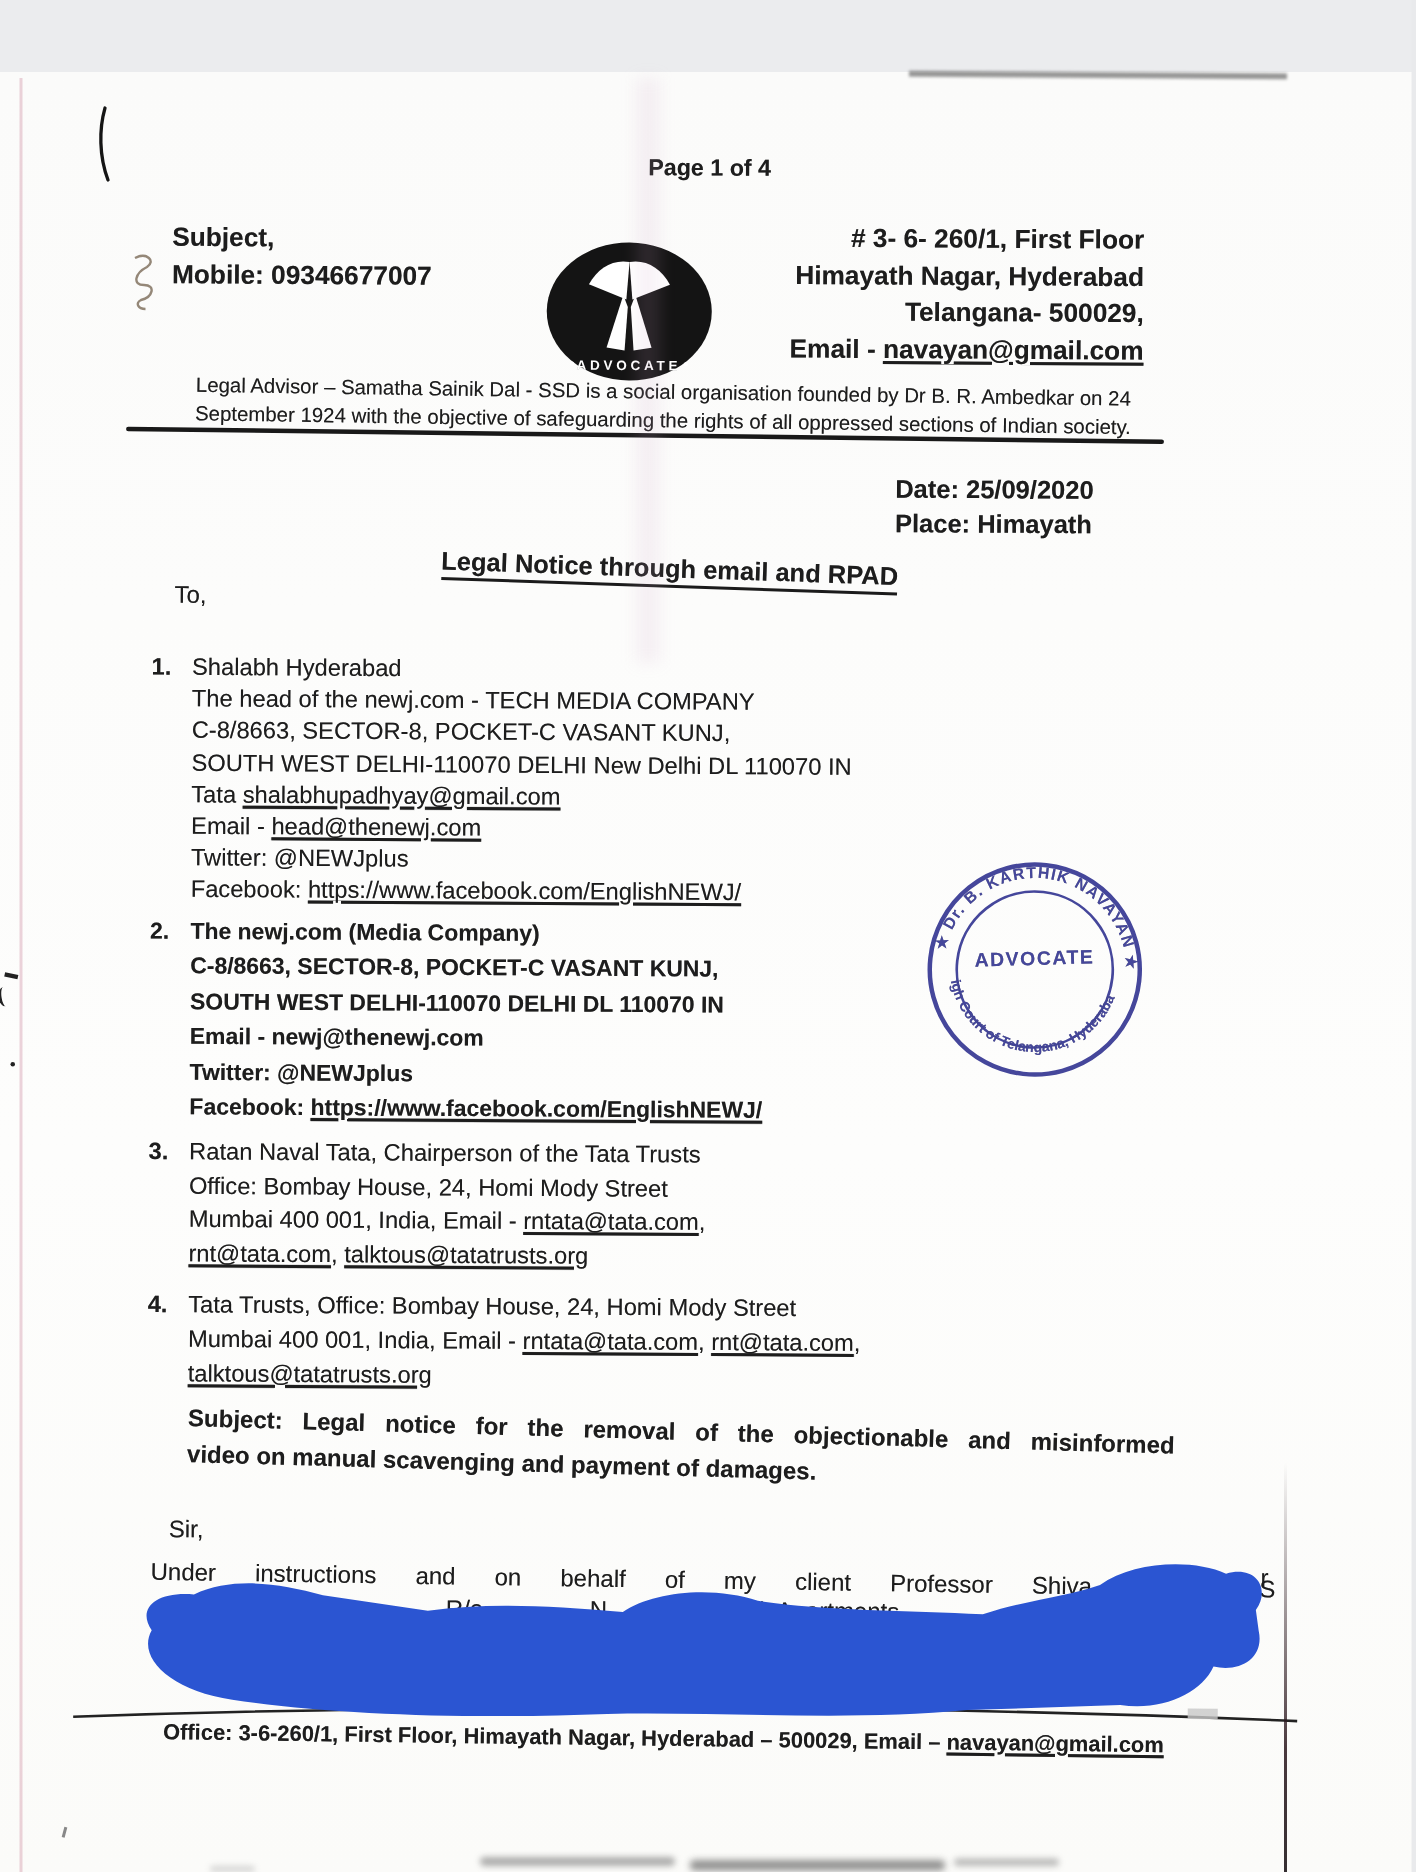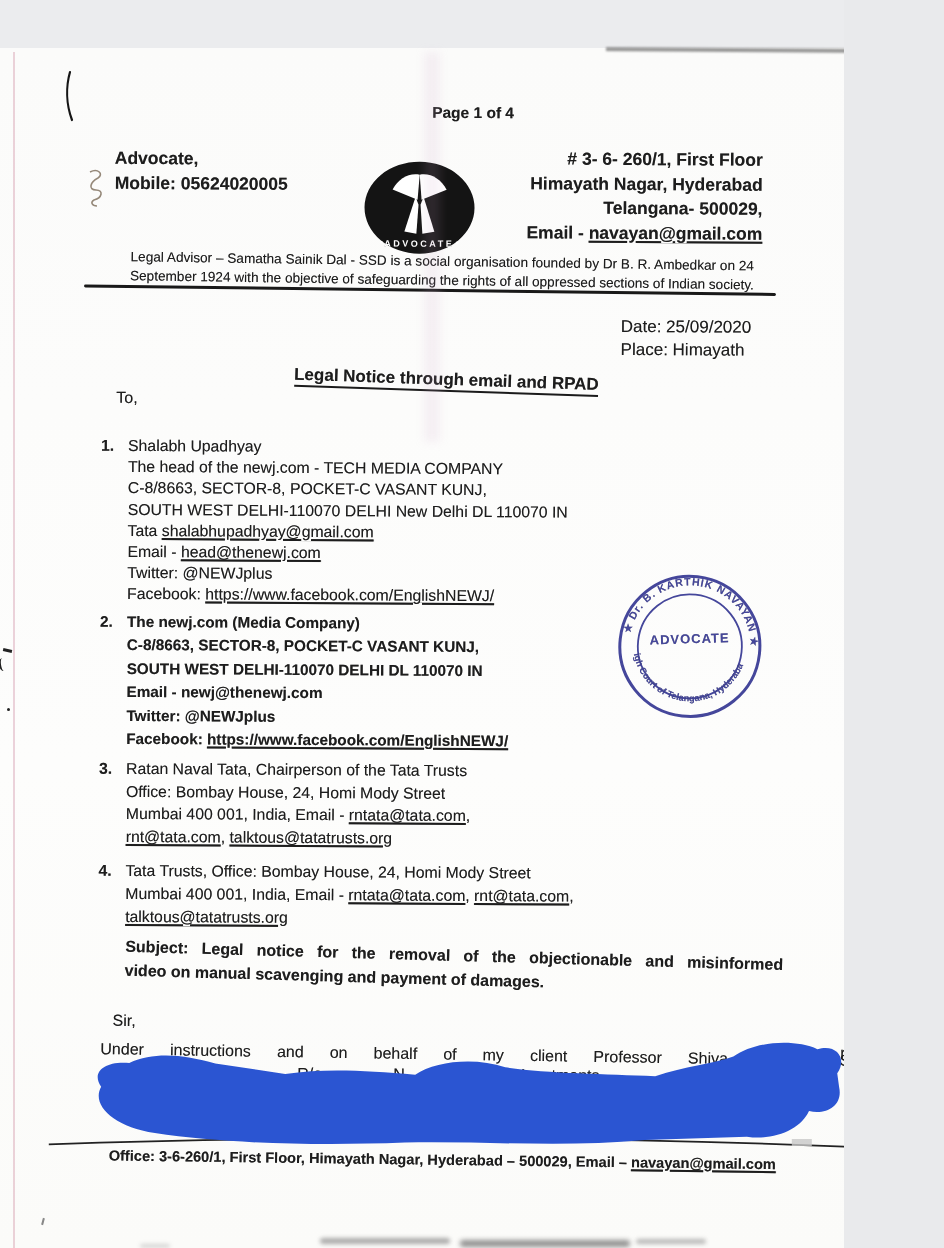--- a/index.html
+++ b/index.html
@@ -1,36 +1,36 @@
 <!DOCTYPE html>
 <html><head>
 <meta charset="utf-8">
 <style>
   html,body{margin:0;padding:0;}
   body{background:#e9eaec;font-family:"Liberation Sans","DejaVu Sans",sans-serif;}
-  .canvas{position:relative;width:844px;height:1248px;overflow:hidden;background:#ebecee;}
+  .canvas{position:relative;width:941px;height:1248px;overflow:hidden;background:#ebecee;}
   .page{position:absolute;left:0;top:48px;width:944px;height:1200px;
         background:linear-gradient(180deg,#fbfbfa 0%,#fdfdfc 60%,#fbfbf9 100%);}
   .doc{position:absolute;left:0;top:0;width:944px;height:1248px;color:#1d1d1d;
        transform:rotate(0.35deg);transform-origin:470px 620px;
        text-shadow:0 0 0.3px rgba(10,10,10,.45);}
   .abs{position:absolute;}
   .u{text-decoration:underline;text-decoration-thickness:1.6px;text-underline-offset:2px;}
   .u2{border-bottom:2.4px solid #1b1b1b;padding-bottom:1px;}
 
   .page-label{left:60px;top:104px;width:820px;text-align:center;font-size:15.5px;font-weight:600;}
 
   .head-left{left:112px;top:148px;font-size:17.5px;font-weight:700;line-height:24.5px;white-space:nowrap;}
   .head-right{left:468px;top:146px;width:292px;text-align:right;font-size:17.5px;font-weight:700;line-height:24.5px;white-space:nowrap;}
   .logo-wrap{left:358px;top:160px;width:120px;height:100px;}
 
   .disclaimer{left:104px;top:252px;width:672px;text-align:center;font-size:13.6px;line-height:19px;transform:rotate(0.5deg);}
   .head-rule{left:82px;top:289px;width:692px;height:3px;background:#191919;border-radius:2px;transform:rotate(0.35deg);}
 
-  .date-block{left:595px;top:315px;font-size:17px;font-weight:400;line-height:22.5px;white-space:nowrap;margin-left:24px;}
+  .date-block{left:595px;top:315px;font-size:17px;font-weight:700;line-height:22.5px;white-space:nowrap;}
 
   .notice-title{left:30px;top:370px;width:830px;text-align:center;font-size:17px;font-weight:700;transform:rotate(1.6deg);}
   .salutation-to{left:115px;top:391px;font-size:16px;}
 
   .recipient{position:absolute;left:100px;display:flex;font-size:15.8px;line-height:21.2px;}
   .recipient .num{flex:0 0 27px;width:27px;font-weight:600;}
   .rline{white-space:nowrap;}
   .r1{top:437px;}
   .r2{top:612px;font-size:15.3px;line-height:23.4px;font-weight:600;}
   .r3{top:760px;line-height:22.6px;}
@@ -76,22 +76,22 @@
 <body>
 
 <div class="canvas">
   <div class="page"></div>
 
   <div class="doc">
 
     <div class="abs page-label">Page 1 of 4</div>
 
     <div class="abs head-left">
-      <div>Advocate,</div>
-      <div>Mobile: 05624020005</div>
+      <div>Subject,</div>
+      <div>Mobile: 09346677007</div>
     </div>
 
     <div class="abs logo-wrap">
       <svg width="120" height="100" viewBox="0 0 120 100">
         <ellipse cx="59" cy="48" rx="55" ry="46" fill="#141414"></ellipse>
         <path d="M59,15 C48,13 38,19 32,30 L57,40 Z" fill="#ffffff"></path>
         <path d="M59,15 C70,13 80,19 86,30 L61,40 Z" fill="#ffffff"></path>
         <path d="M55,37 L44,72 L56,74 L58,45 Z" fill="#ffffff"></path>
         <path d="M63,37 L74,72 L62,74 L60,45 Z" fill="#ffffff"></path>
         <circle cx="21" cy="83" r="1.4" fill="#ffffff"></circle>
@@ -123,21 +123,21 @@
     <div class="abs notice-title">
       <span class="u2">Legal Notice through email and RPAD</span>
     </div>
 
     <div class="abs salutation-to">To,</div>
 
     <div id="recipients">
         <div class="recipient r1">
           <span class="num">1.</span>
           <div class="rlines">
-            <div class="rline"><span>Shalabh Upadhyay</span></div>
+            <div class="rline"><span>Shalabh Hyderabad</span></div>
             <div class="rline"><span>The head of the newj.com - TECH MEDIA COMPANY</span></div>
             <div class="rline"><span>C-8/8663, SECTOR-8, POCKET-C VASANT KUNJ,</span></div>
             <div class="rline"><span>SOUTH WEST DELHI-110070 DELHI New Delhi DL 110070 IN</span></div>
             <div class="rline"><span>Tata </span><span class="u">shalabhupadhyay@gmail.com</span></div>
             <div class="rline"><span>Email - </span><span class="u">head@thenewj.com</span></div>
             <div class="rline"><span>Twitter: @NEWJplus</span></div>
             <div class="rline"><span>Facebook: </span><span class="u">https://www.facebook.com/EnglishNEWJ/</span></div>
           </div>
         </div>
         <div class="recipient r2">

